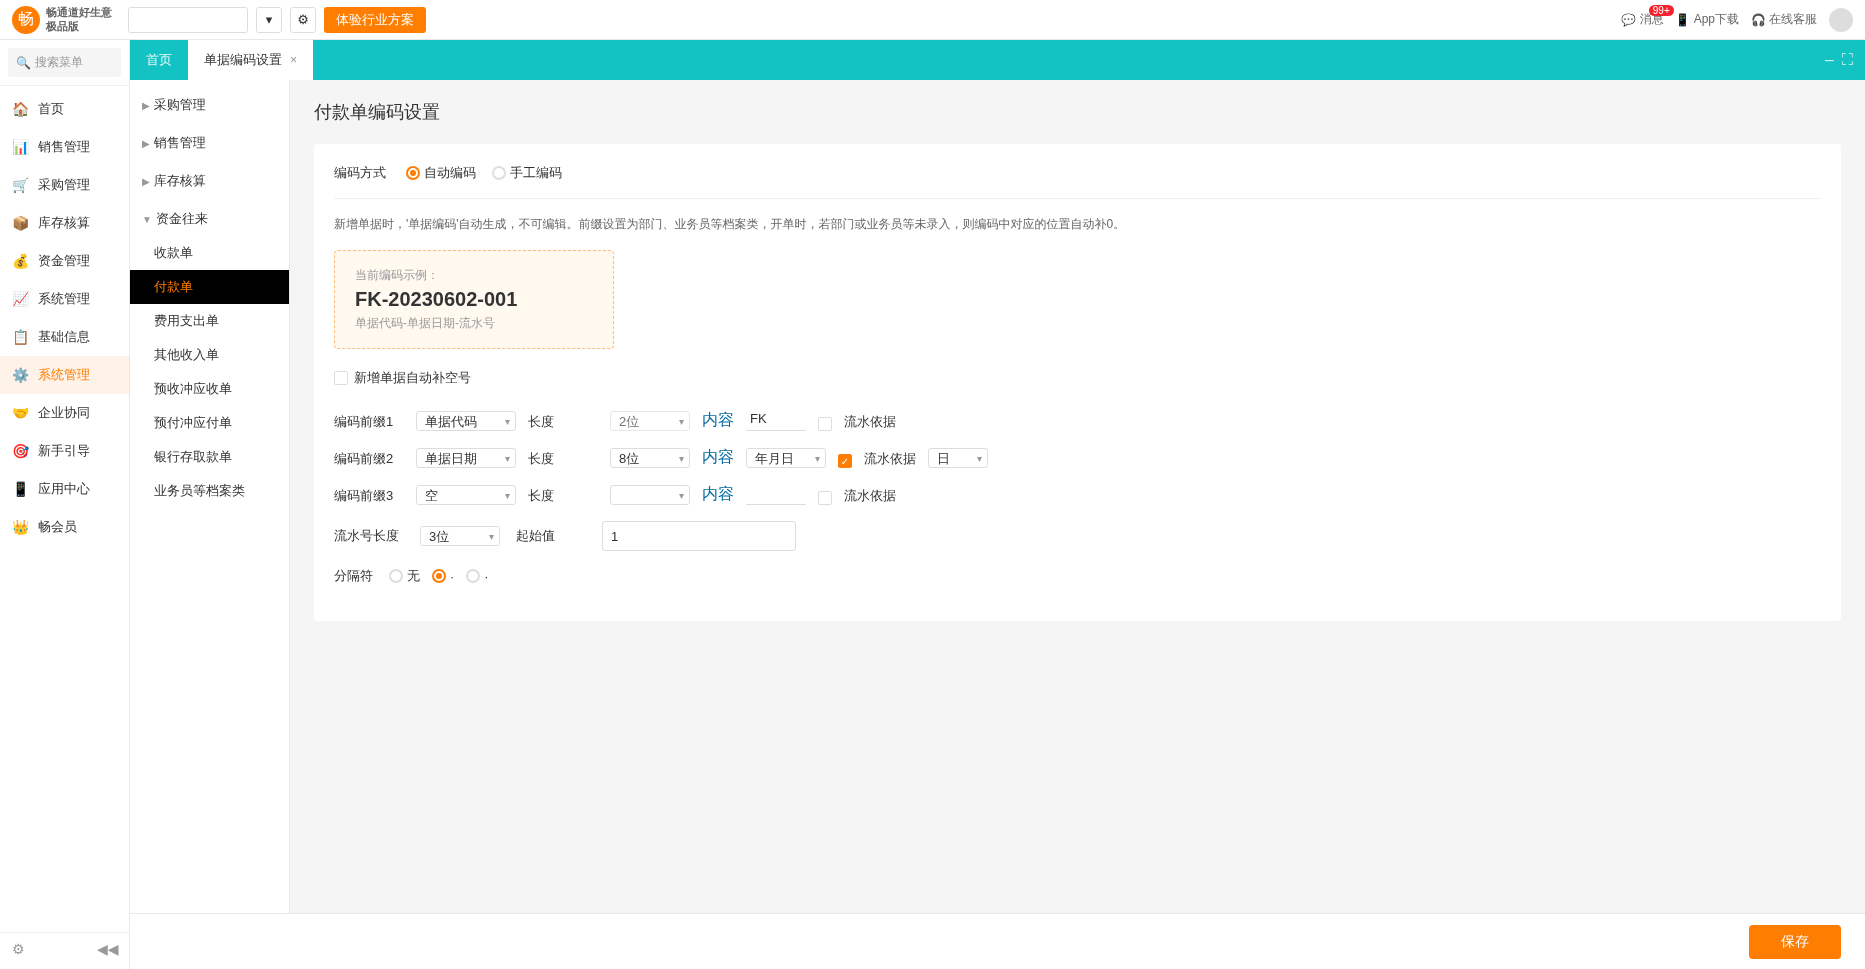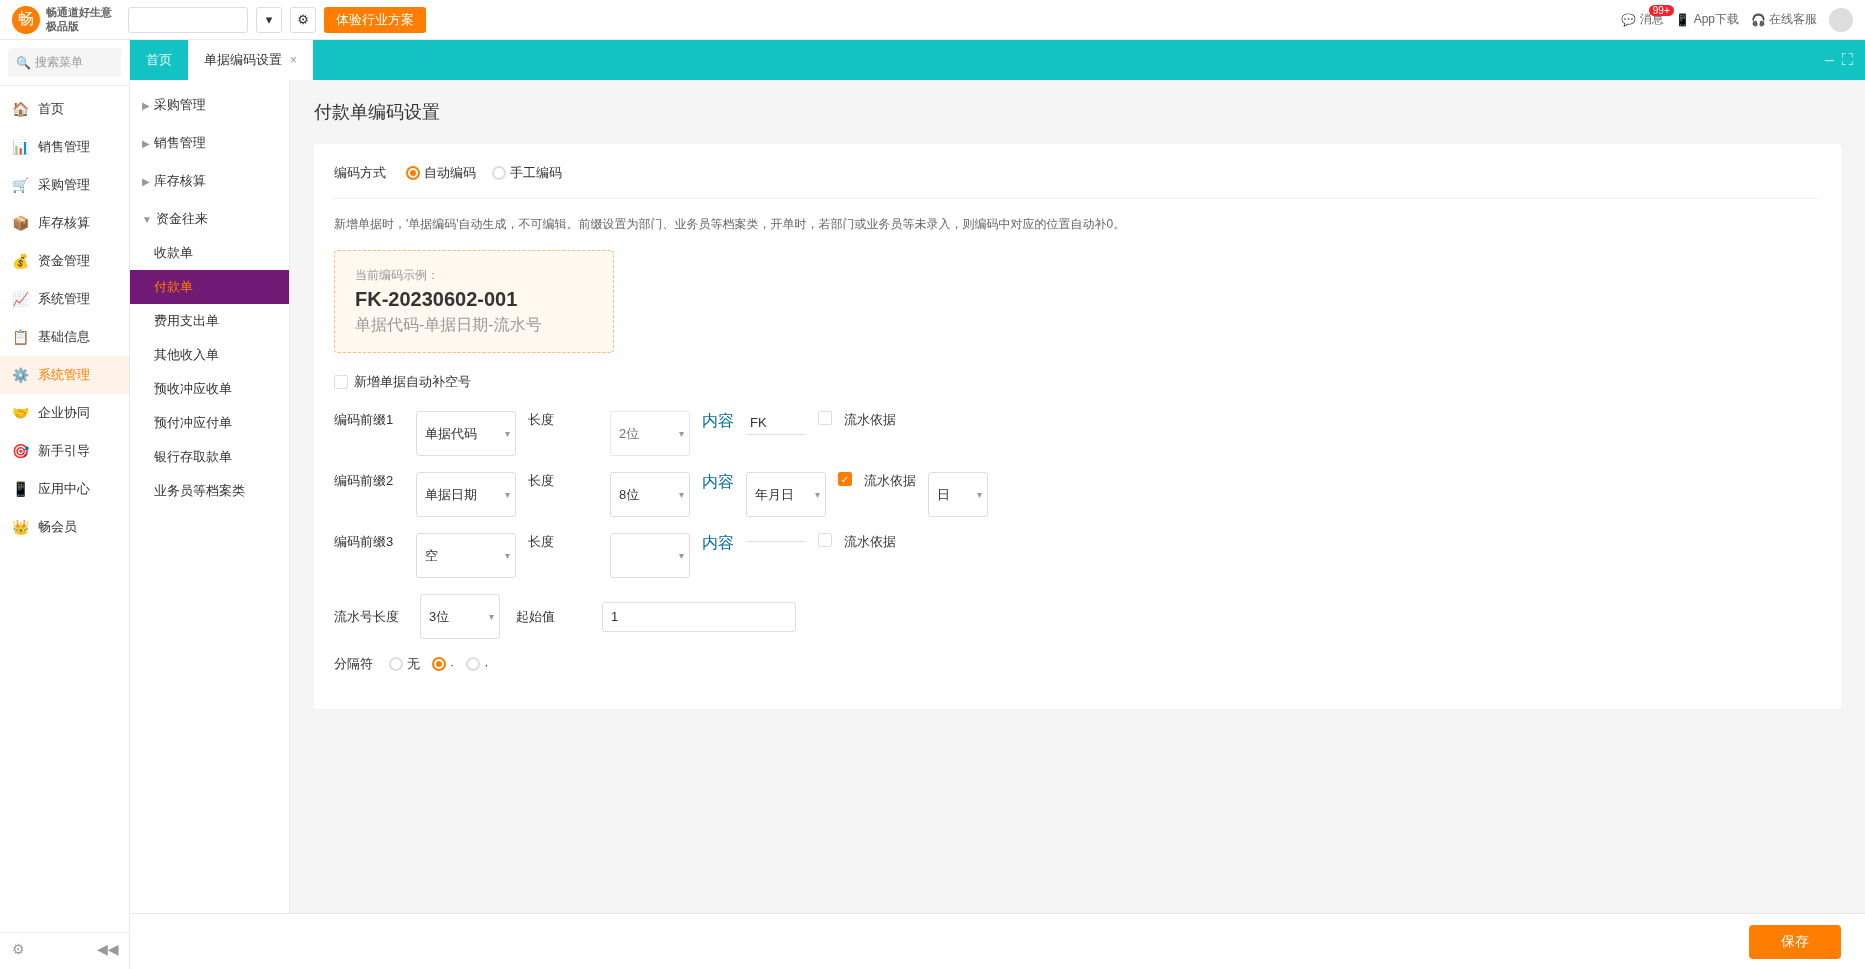--- a/index.html
+++ b/index.html
@@ -45,21 +45,21 @@
     .tab-bar-right { margin-left: auto; display: flex; align-items: center; gap: 8px; padding-right: 12px; }
     .tab-bar-icon { color: rgba(255,255,255,0.8); cursor: pointer; font-size: 16px; }
 
     
     .content-with-submenu { display: flex; flex: 1; overflow: hidden; }
     .sub-menu { width: 160px; background: #fff; border-right: 1px solid #e8e8e8; padding: 8px 0; flex-shrink: 0; overflow-y: auto; }
     .sub-menu-group { margin-bottom: 4px; }
     .sub-menu-header { display: flex; align-items: center; gap: 4px; padding: 8px 12px; font-size: 13px; color: #333; cursor: pointer; }
     .sub-menu-header .arrow { font-size: 10px; color: #999; }
     .sub-menu-item { padding: 8px 12px 8px 24px; font-size: 13px; color: #333; cursor: pointer; }
-    .sub-menu-item.active { background: #701a75; color: #ff7d00; font-weight: 500; }
+    .sub-menu-item.active { background: #000000; color: #ff7d00; font-weight: 500; }
 
     
     .settings-main { flex: 1; padding: 20px 24px; overflow-y: auto; background: #f5f5f5; }
     .page-title { font-size: 18px; font-weight: 400; color: #333; margin-bottom: 20px; }
 
     
     .settings-card { background: #fff; border-radius: 4px; padding: 20px; }
 
     
     .encode-method { display: flex; align-items: center; gap: 20px; margin-bottom: 16px; padding-bottom: 16px; border-bottom: 1px solid #f0f0f0; }
@@ -70,28 +70,28 @@
     .radio-dot.checked { border-color: #ff7d00; }
     .radio-dot.checked::after { content: ''; width: 6px; height: 6px; border-radius: 50%; background: #ff7d00; }
 
     
     .desc-text { font-size: 12px; color: #666; margin-bottom: 16px; line-height: 1.6; }
 
     
     .preview-box { background: #fff9f0; border: 1px dashed #ffbb77; border-radius: 4px; padding: 16px 20px; display: inline-block; margin-bottom: 20px; min-width: 280px; }
     .preview-label { font-size: 12px; color: #999; margin-bottom: 4px; }
     .preview-code { font-size: 20px; font-weight: 600; color: #333; }
-    .preview-sub { font-size: 16px; color: #999; margin-top: 4px; }
+    .preview-sub { font-size: 12px; color: #999; margin-top: 4px; }
 
     
     .checkbox-row { display: flex; align-items: center; gap: 6px; margin-bottom: 20px; font-size: 13px; color: #333; }
     .checkbox-box { width: 14px; height: 14px; border: 1px solid #ddd; border-radius: 2px; display: inline-flex; align-items: center; justify-content: center; cursor: pointer; }
 
     
-    .form-row { display: flex; align-items: flex-start; gap: 12px; margin-bottom: 16px; }
+    .form-row { display: flex; align-items: flex-end; gap: 12px; margin-bottom: 16px; }
     .form-label { font-size: 13px; color: #333; width: 70px; flex-shrink: 0; }
     .form-input { height: 30px; border: 1px solid #ddd; border-radius: 3px; background: #fff; padding: 0 8px; font-size: 13px; min-width: 80px; color: #333; }
     .content-label { font-size: 16px; color: #0369a1; flex-shrink: 0; }
     .content-value { font-size: 13px; color: #333; min-width: 60px; border-bottom: 1px solid #ddd; padding: 4px 4px; }
 
     
     .checkbox-checked { background: #ff7d00; border-color: #ff7d00; color: white; font-size: 10px; }
 
     
     .stream-row { display: flex; align-items: center; gap: 16px; margin-bottom: 16px; }
@@ -101,21 +101,21 @@
     .sep-label { font-size: 13px; color: #333; }
     .sep-options { display: flex; align-items: center; gap: 12px; }
     .sep-option { display: flex; align-items: center; gap: 4px; font-size: 13px; cursor: pointer; }
 
     
     .bottom-bar { height: 56px; background: #fff; border-top: 1px solid #e8e8e8; display: flex; align-items: center; justify-content: flex-end; padding: 0 24px; flex-shrink: 0; }
     .save-btn { background: #ff7d00; color: white; border: none; padding: 8px 32px; border-radius: 4px; font-size: 14px; cursor: pointer; }
 
     
     .select-wrapper { position: relative; display: inline-flex; align-items: center; }
-    .select-wrapper select { height: 45px; border: 1px solid #ddd; border-radius: 3px; background: #fff; padding: 0 24px 0 8px; font-size: 13px; appearance: none; cursor: pointer; color: #333; }
+    .select-wrapper select { height: 20px; border: 1px solid #ddd; border-radius: 3px; background: #fff; padding: 0 24px 0 8px; font-size: 13px; appearance: none; cursor: pointer; color: #333; }
     .select-arrow { position: absolute; right: 6px; pointer-events: none; font-size: 10px; color: #999; }
   </style>
 </head>
 <body>
 
 <div class="top-bar">
   <div class="top-bar-left">
     <div class="top-bar-logo">
       <div class="logo-icon">畅</div>
       <div class="logo-text">

